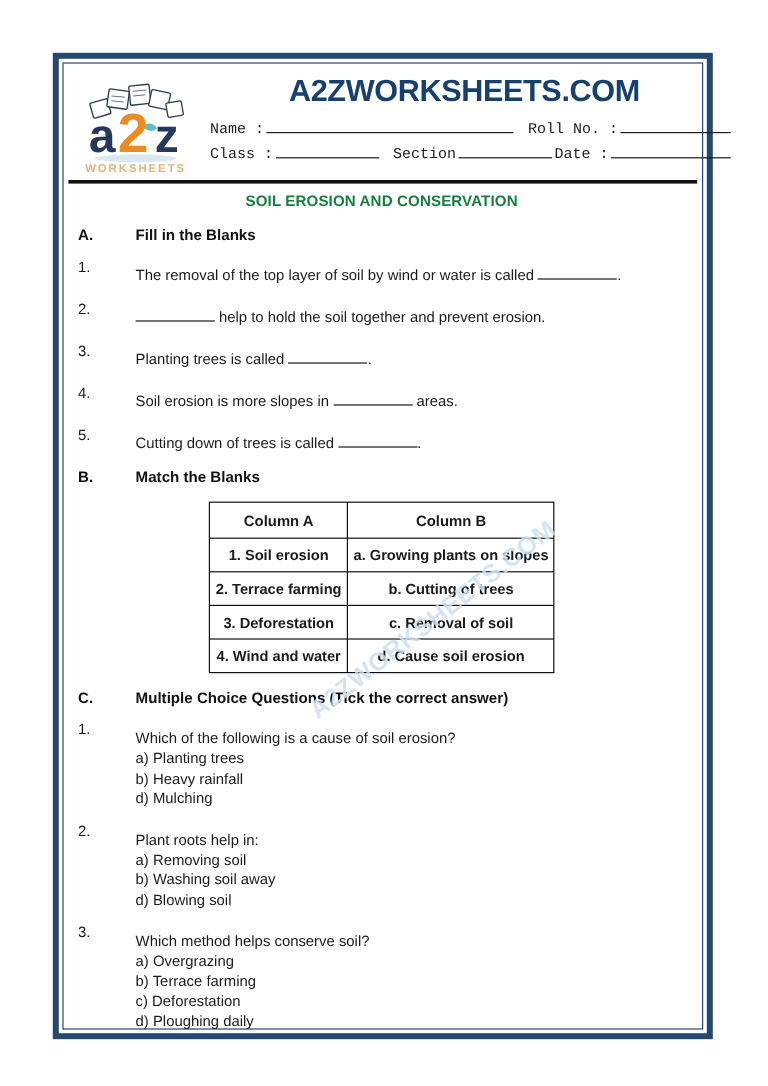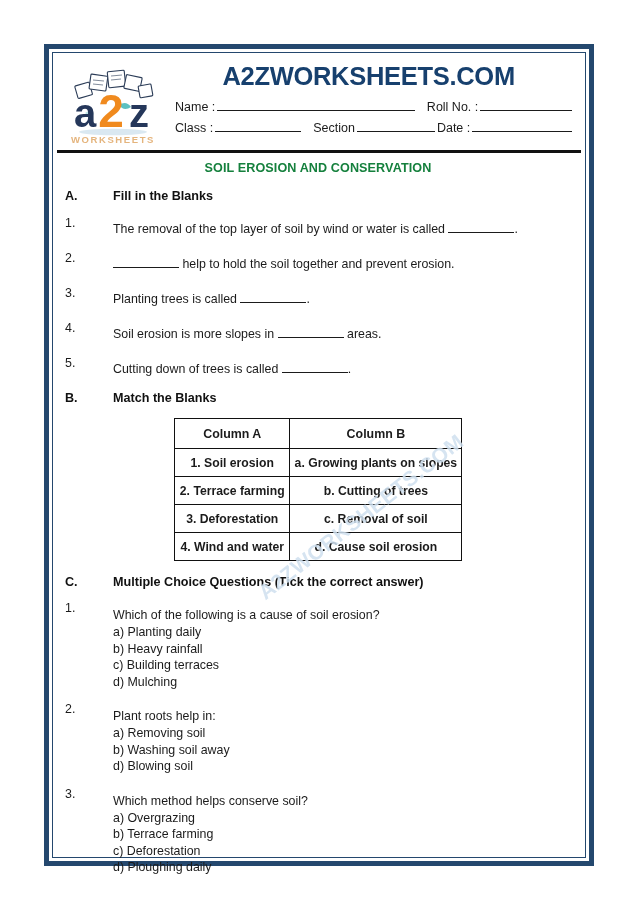--- a/index.html
+++ b/index.html
@@ -95,20 +95,21 @@
     margin-top: 9px;
     padding-left: 4px;
     font-size: 12.5px;
     color: #1b1b1b;
   }
   .field-row {
     display: flex;
     align-items: baseline;
     height: 21px;
     white-space: nowrap;
+    font-family: Liberation Mono, monospace;
   }
   .fl { flex: 0 0 auto; }
   .blank {
     display: inline-block;
     border-bottom: 1.4px solid #1b1b1b;
     height: 12px;
     margin: 0 2px;
   }
   .b-name    { flex: 1 1 auto; min-width: 40px; }
   .b-roll    { width: 92px; }
@@ -339,23 +340,22 @@
         <div class="sec-head">
           <span class="sec-letter">C.</span>
           <span>Multiple Choice Questions (Tick the correct answer)</span>
         </div>
 
         <div class="q-row mcq-row">
           <span class="q-num">1.</span>
           <span class="q-text">
             <span>Which of the following is a cause of soil erosion?</span>
             <span class="opts">
-              <span class="opt">a) Planting daily</span>
+              <span class="opt">a) Planting trees</span>
               <span class="opt">b) Heavy rainfall</span>
-              <span class="opt">c) Building terraces</span>
               <span class="opt">d) Mulching</span>
             </span>
           </span>
         </div>
 
         <div class="q-row mcq-row">
           <span class="q-num">2.</span>
           <span class="q-text">
             <span>Plant roots help in:</span>
             <span class="opts">

